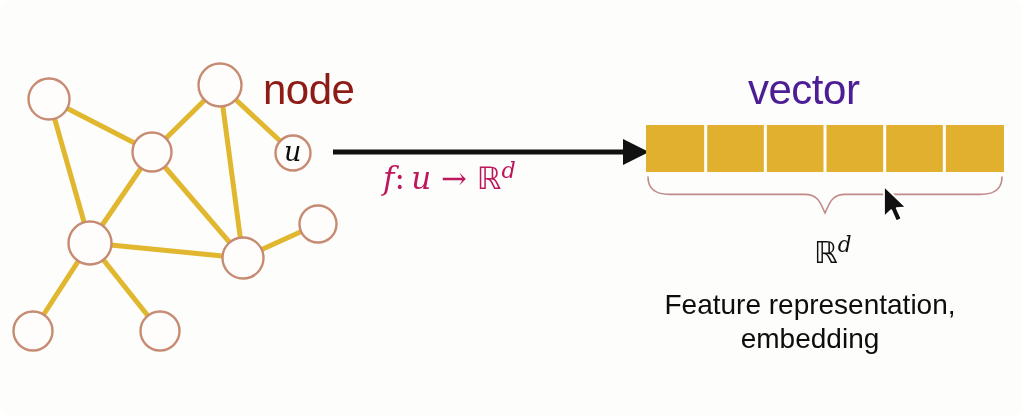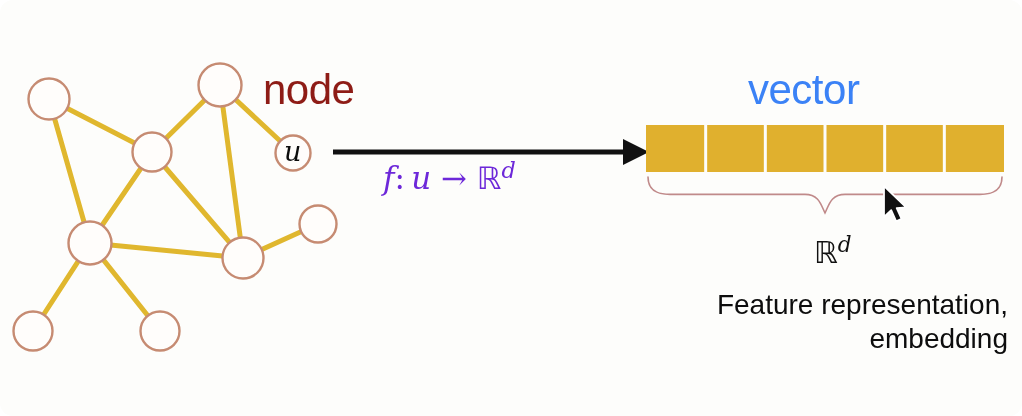--- a/index.html
+++ b/index.html
@@ -32,33 +32,33 @@
     color: #8e1c16;
     letter-spacing: -0.5px;
     line-height: 1;
     white-space: nowrap;
   }
   .label-vector {
     position: absolute;
     left: 748px;
     top: 69px;
     font-size: 42px;
-    color: #3b82f6;
+    color: #4c1d95;
     letter-spacing: -0.5px;
     line-height: 1;
     white-space: nowrap;
   }
   .formula-map {
     position: absolute;
     left: 383px;
     top: 163px;
     font-family: "DejaVu Serif", serif;
     font-style: italic;
     font-size: 31px;
-    color: #6d28d9;
+    color: #be185d;
     white-space: nowrap;
     line-height: 1;
   }
   .formula-map .op {
     font-style: normal;
   }
   .formula-rd-big {
     position: absolute;
     left: 806px;
     top: 238px;
@@ -79,21 +79,21 @@
   .bb {
     font-family: "DejaVu Sans", sans-serif;
     font-style: normal;
     font-weight: 400;
   }
   .caption {
     position: absolute;
     left: 612px;
     top: 288px;
     width: 396px;
-    text-align: right;
+    text-align: center;
     font-size: 28px;
     color: #0d0d0d;
     line-height: 1.22;
     white-space: pre-line;
   }
   .u-glyph {
     position: absolute;
     left: 284px;
     top: 138px;
     font-family: "DejaVu Serif", serif;

